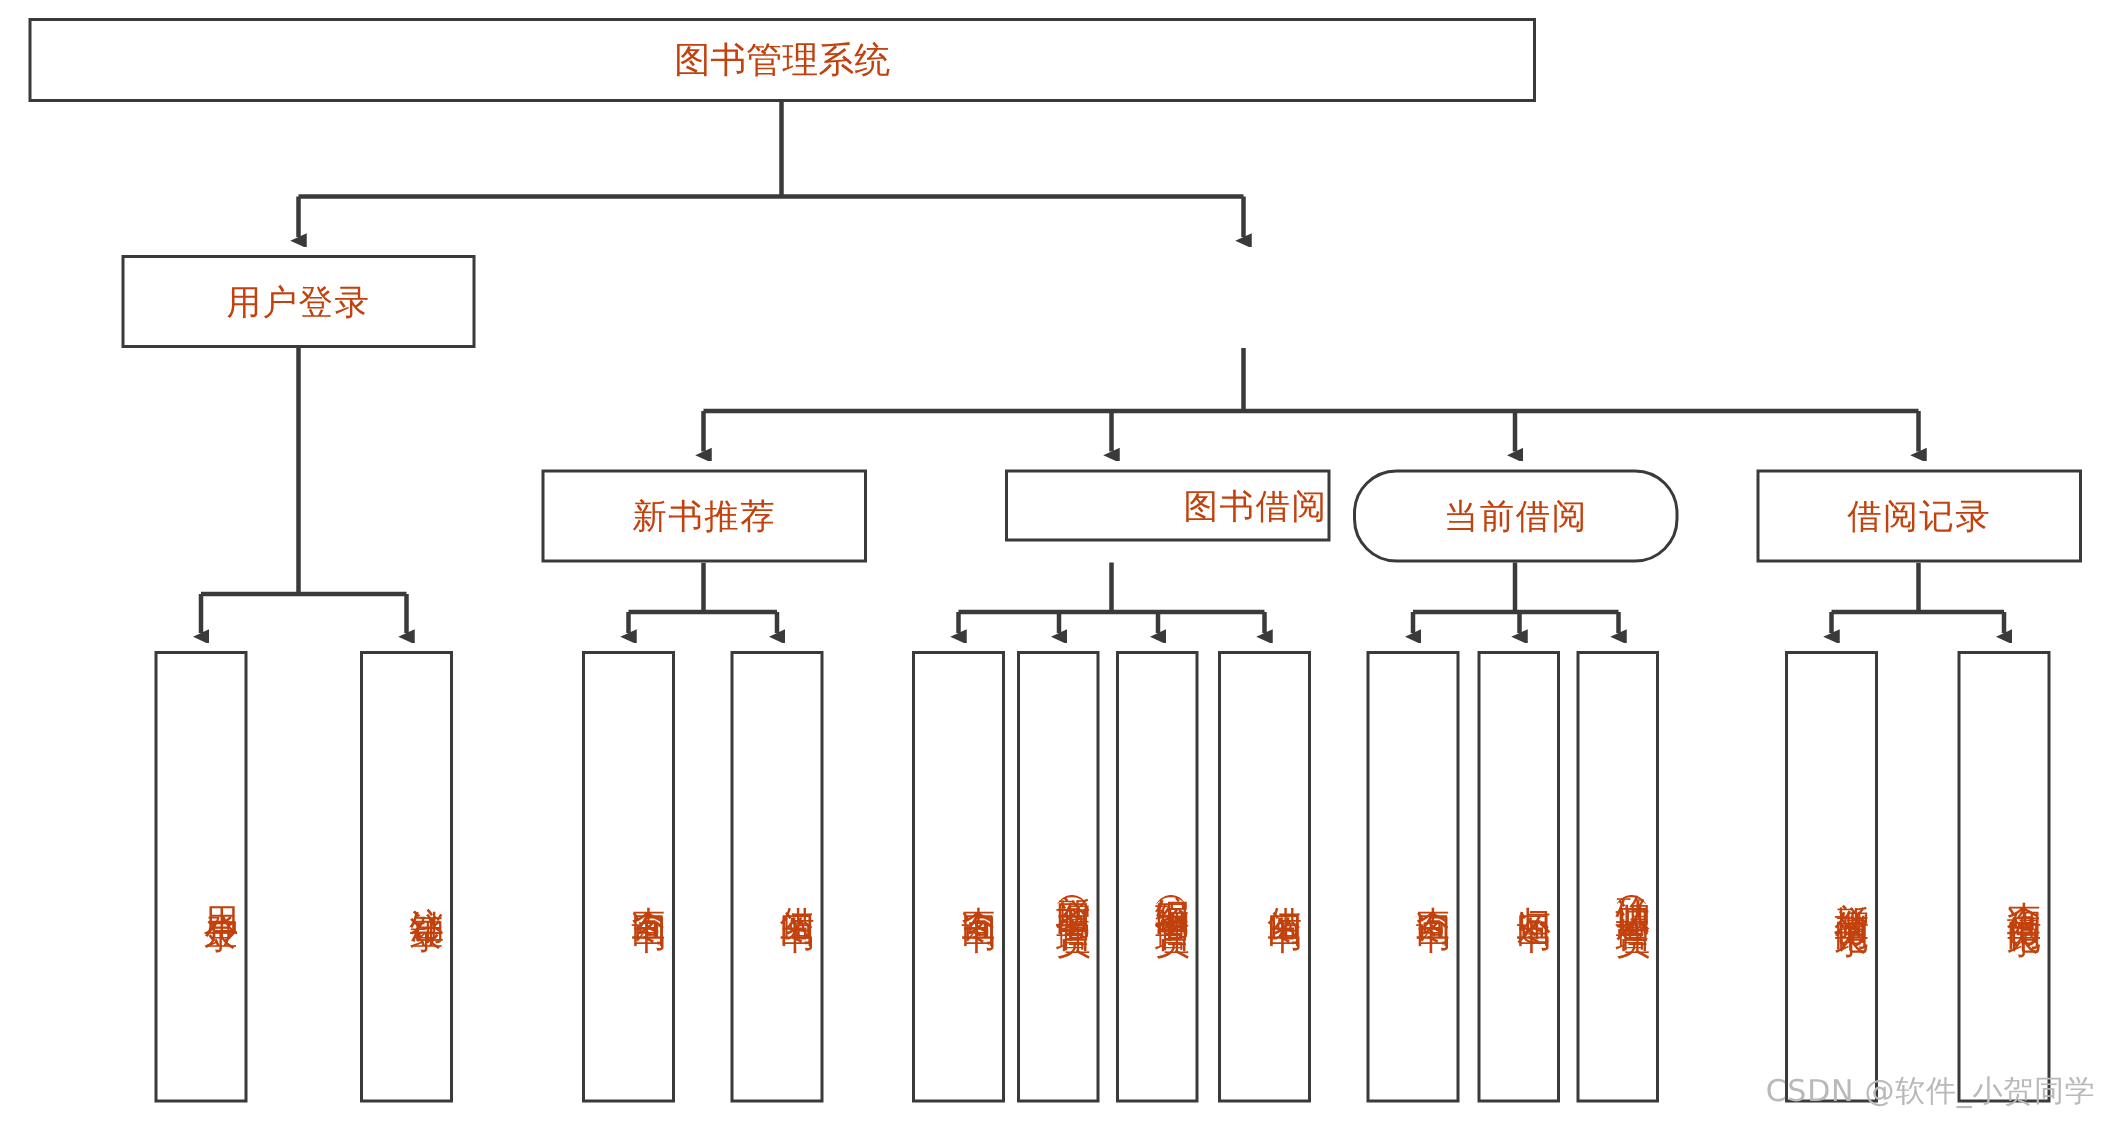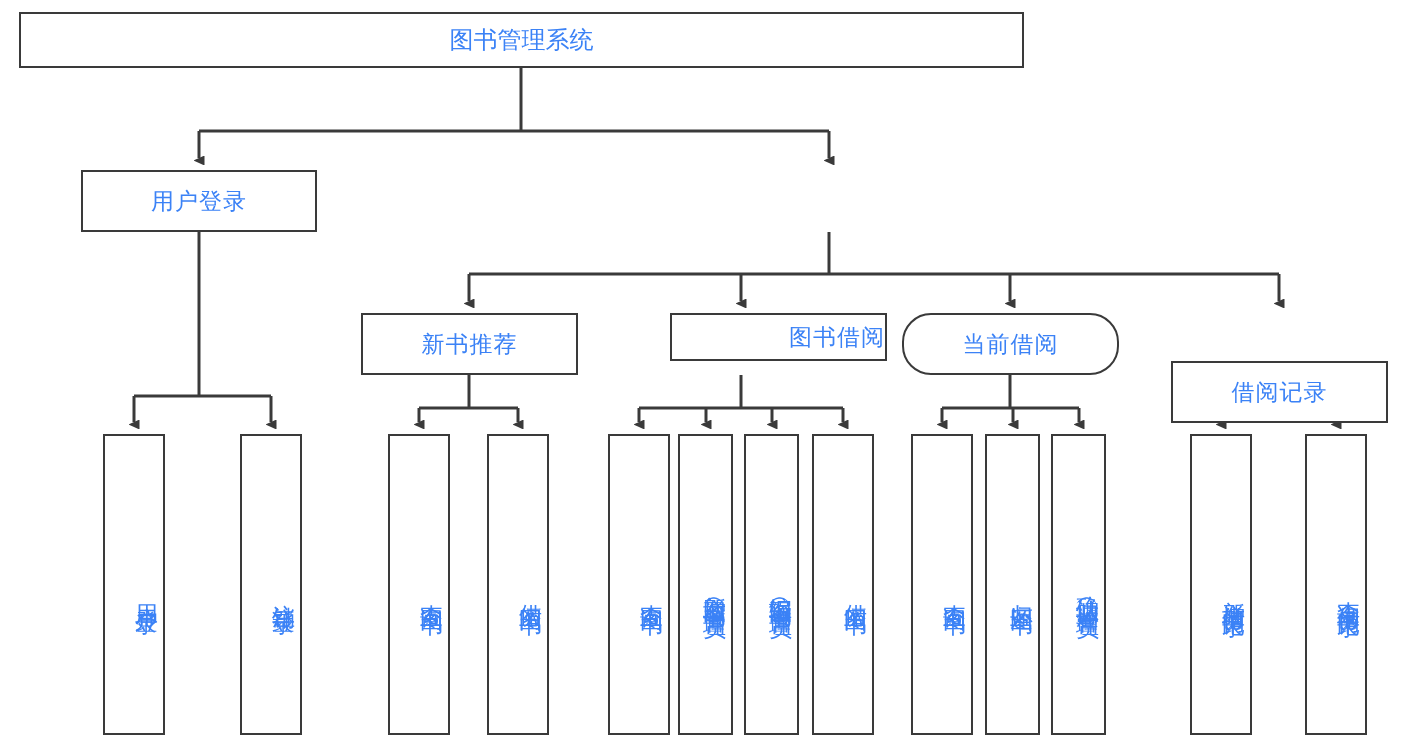--- a/index.html
+++ b/index.html
@@ -25,21 +25,21 @@
     height: 747px;
   }
   .node {
     position: absolute;
     box-sizing: border-box;
     border: 2.5px solid #3a3a3a;
     background: #ffffff;
     display: flex;
     align-items: center;
     justify-content: center;
-    color: #3b82f6;
+    color: #c2410c;
   }
   .node.h {
     font-size: 23px;
     letter-spacing: 1px;
   }
   .node.root {
     font-size: 24px;
   }
   .node.v {
     writing-mode: vertical-rl;
@@ -141,21 +141,21 @@
 
   <div class="node h" style="left:361px; top:313px; width:217px; height:62px;">
     <span class="label">新书推荐</span>
   </div>
   <div class="node h" style="left:670px; top:313px; width:217px; height:48px;justify-content:flex-end;">
     <span class="label">图书借阅</span>
   </div>
   <div class="node h" style="left:902px; top:313px; width:217px; height:62px;border-radius:29px;">
     <span class="label">当前借阅</span>
   </div>
-  <div class="node h" style="left:1171px; top:313px; width:217px; height:62px;margin-top:48px;">
+  <div class="node h" style="left:1171px; top:313px; width:217px; height:62px;">
     <span class="label">借阅记录</span>
   </div>
 
   <div class="node v" style="left:103px; top:434px; width:62px; height:301px;">
     <span class="label">用户登录</span>
   </div>
   <div class="node v" style="left:240px; top:434px; width:62px; height:301px;">
     <span class="label">注销登录</span>
   </div>
 
@@ -189,14 +189,15 @@
     <span class="label">确认归还（管理员）</span>
   </div>
 
   <div class="node v" style="left:1190px; top:434px; width:62px; height:301px;">
     <span class="label">新增借阅记录</span>
   </div>
   <div class="node v" style="left:1305px; top:434px; width:62px; height:301px;">
     <span class="label">查询借阅记录</span>
   </div>
 
+  <div id="watermark">CSDN @软件_小贺同学</div>
 
 </div>
 
 </body></html>

